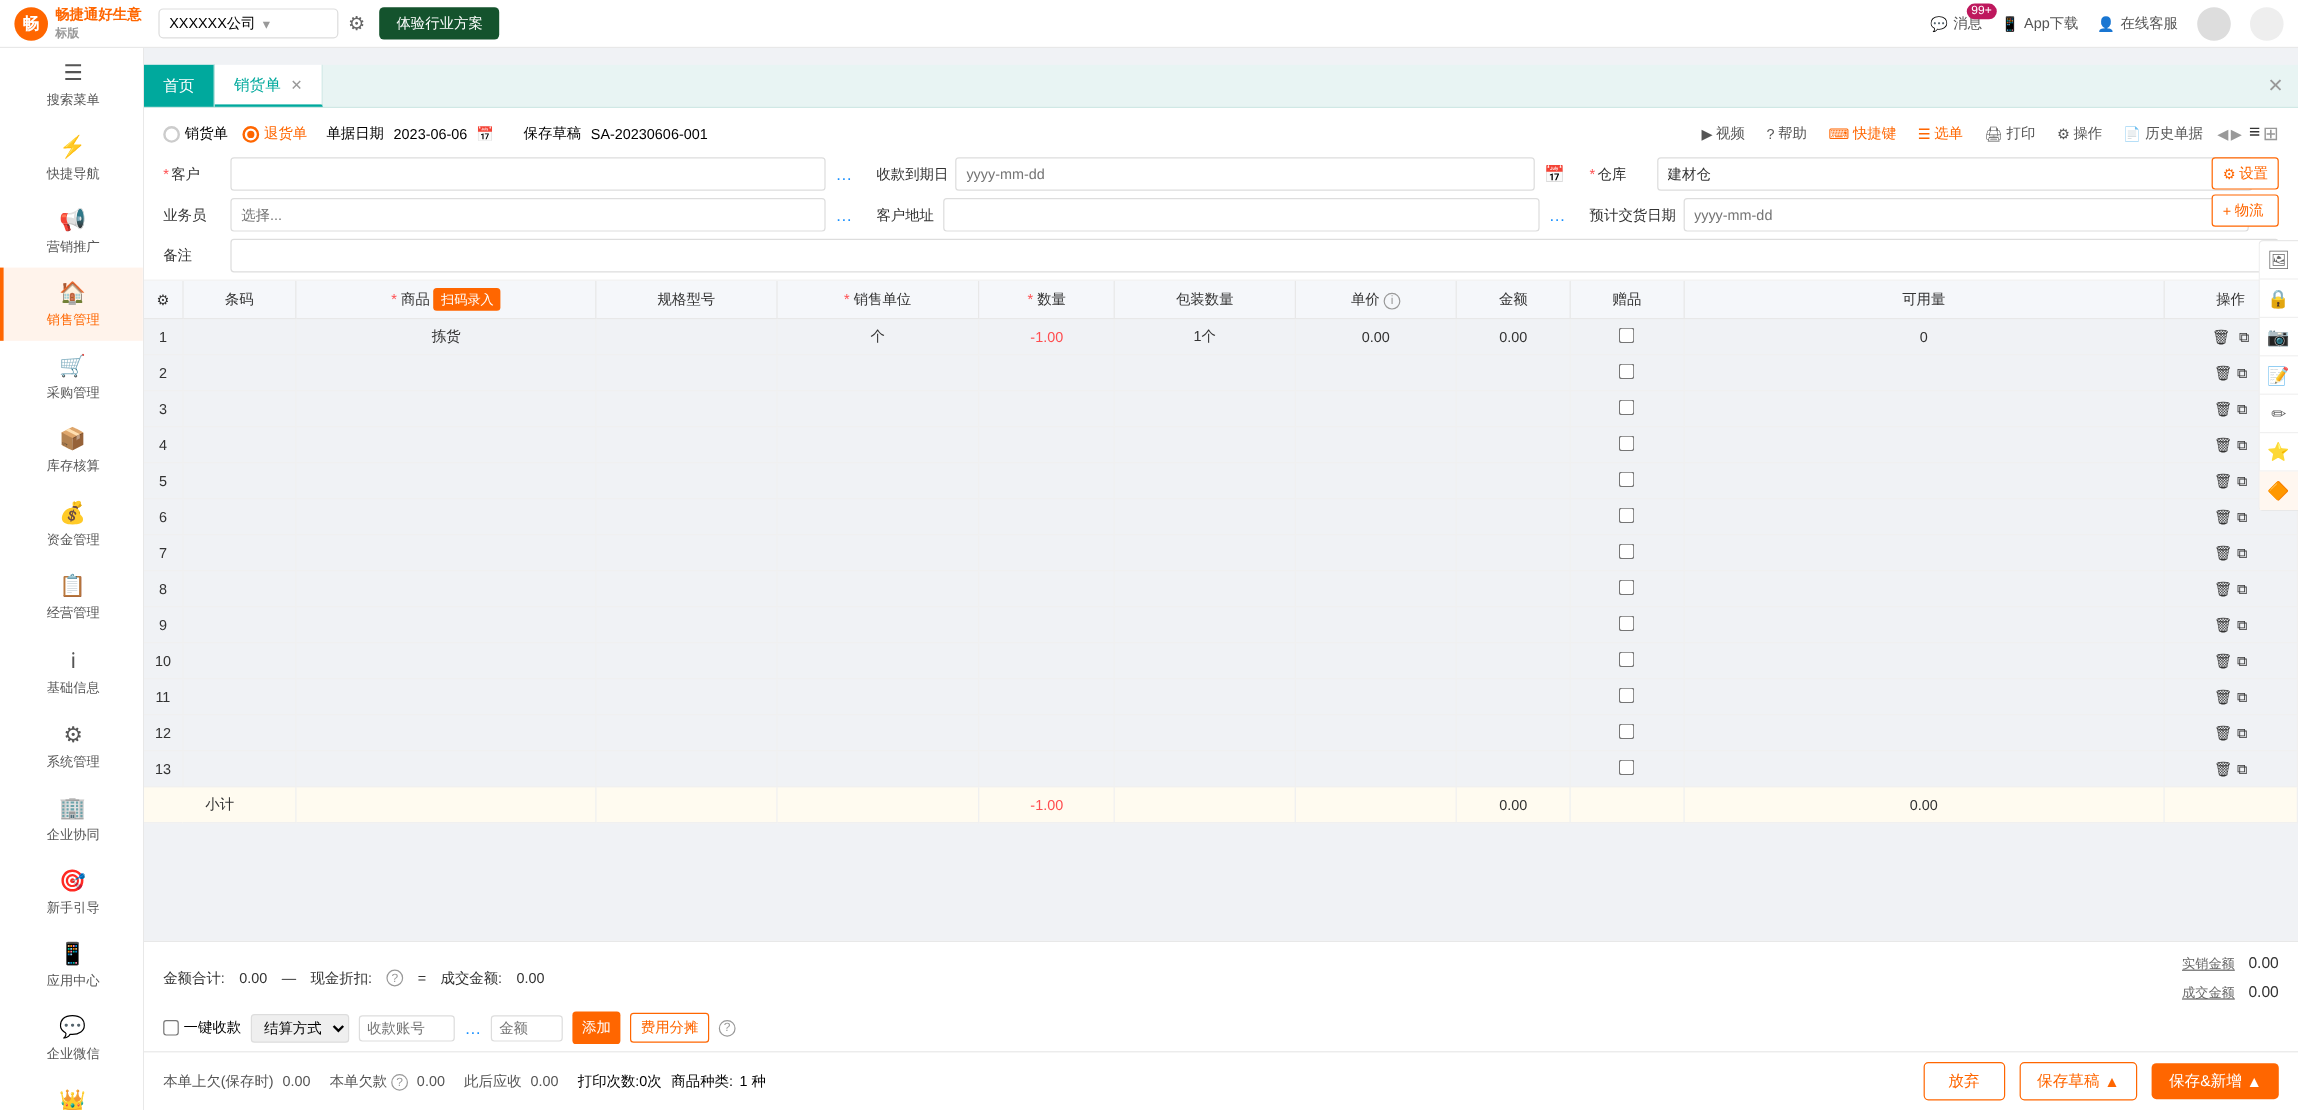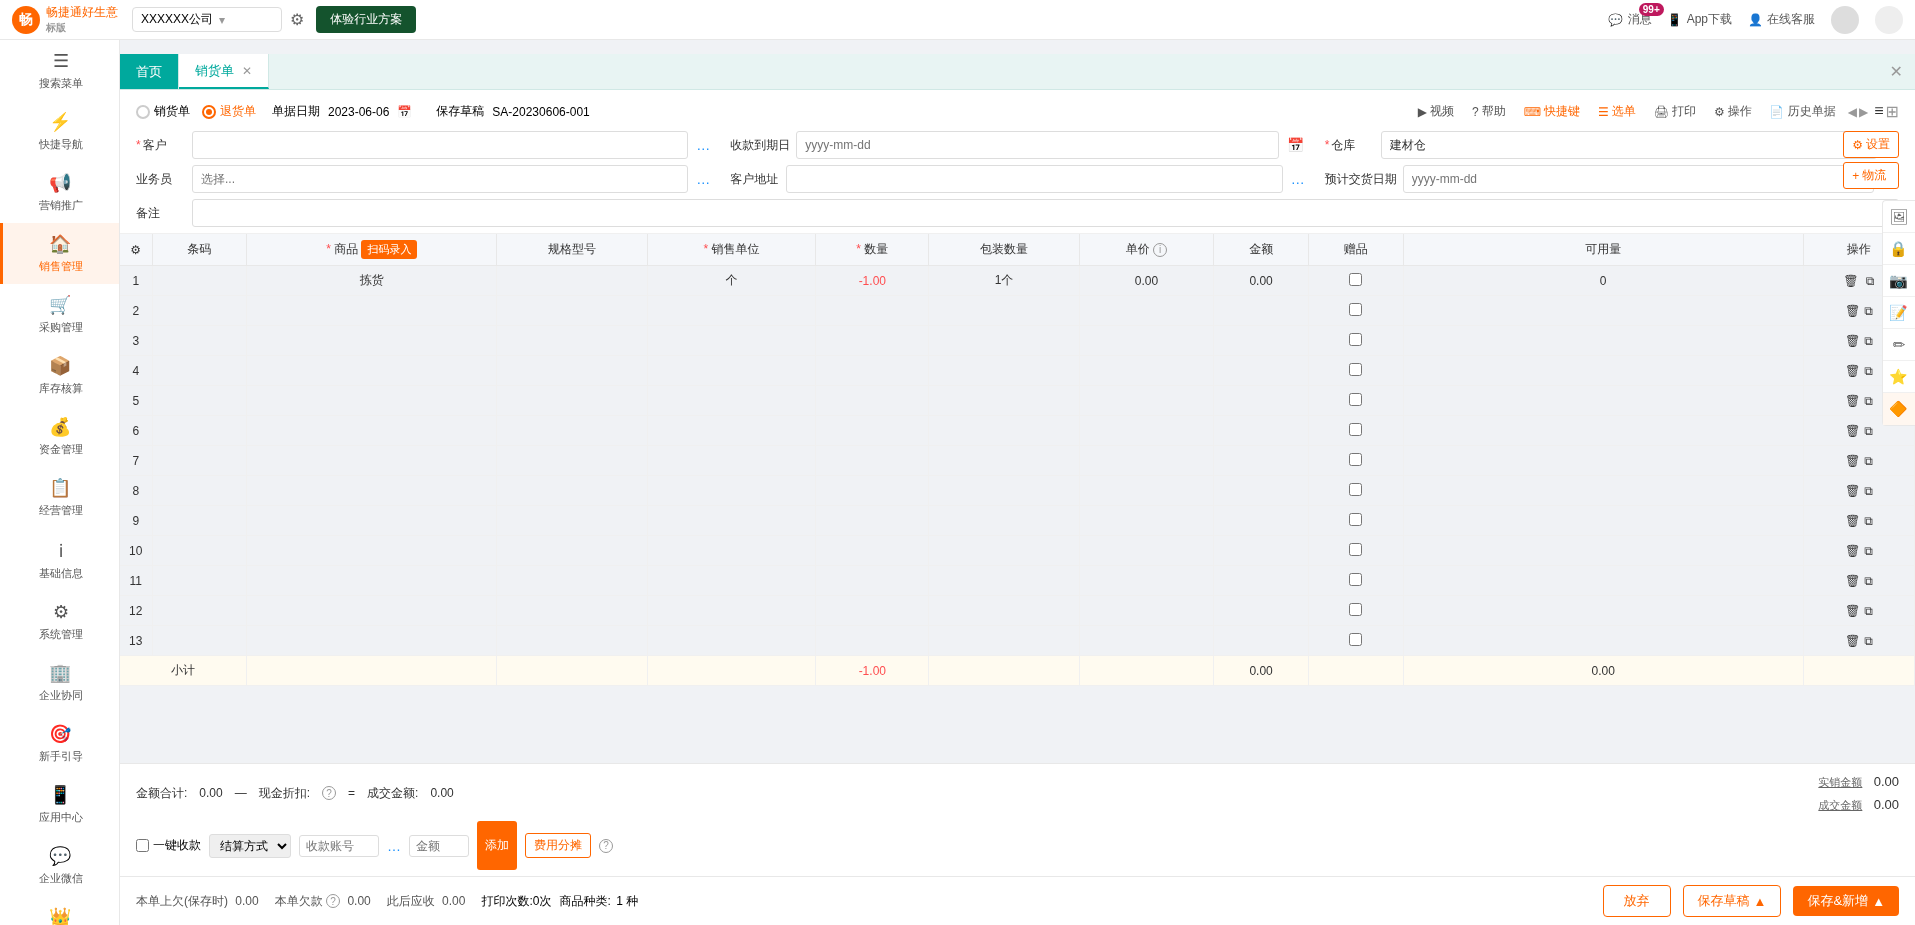--- a/index.html
+++ b/index.html
@@ -8,21 +8,21 @@
     
     .top-bar { display: flex; align-items: center; background: #fff; height: 40px; padding: 0 12px; border-bottom: 1px solid #e8e8e8; position: relative; }
     .top-bar-logo { display: flex; align-items: center; gap: 6px; color: #ff6600; font-weight: bold; font-size: 13px; width: 120px; }
     .top-bar-logo .logo-icon { width: 28px; height: 28px; background: #ff6600; border-radius: 50%; display: flex; align-items: center; justify-content: center; color: white; font-size: 14px; }
     .top-bar-company { display: flex; align-items: center; gap: 6px; border: 1px solid #ddd; border-radius: 4px; padding: 3px 8px; min-width: 150px; font-size: 12px; cursor: pointer; }
     .top-bar-company .arrow { color: #999; }
     .top-bar-gear { margin-left: 8px; color: #666; cursor: pointer; font-size: 16px; }
     .top-bar-trial { margin-left: 12px; background: #14532d; color: white; border: none; border-radius: 4px; padding: 5px 14px; cursor: pointer; font-size: 12px; }
     .top-bar-right { margin-left: auto; display: flex; align-items: center; gap: 16px; font-size: 12px; color: #333; }
     .top-bar-right .msg-icon { position: relative; cursor: pointer; }
-    .badge { position: absolute; top: -8px; right: -12px; background: #be185d; color: white; border-radius: 10px; font-size: 10px; padding: 1px 4px; font-weight: bold; }
+    .badge { position: absolute; top: -8px; right: -12px; background: #be185d; color: white; border-radius: 10px; font-size: 10px; padding: 1px 4px; }
     .top-bar-avatar { width: 28px; height: 28px; background: #ddd; border-radius: 50%; }
     .top-bar-right-item { display: flex; align-items: center; gap: 4px; cursor: pointer; color: #555; }
 
     
     .layout { display: flex; height: 885px; }
     .sidebar { width: 120px; background: #fff; border-right: 1px solid #e8e8e8; display: flex; flex-direction: column; overflow-y: auto; }
     .sidebar-item { display: flex; flex-direction: column; align-items: center; padding: 10px 4px; cursor: pointer; color: #555; font-size: 11px; gap: 4px; border-left: 3px solid transparent; }
     .sidebar-item.active { background: #fff3eb; color: #ff6600; border-left-color: #ff6600; }
     .sidebar-item .si-icon { font-size: 18px; }
 
@@ -54,21 +54,21 @@
     .scan-btn { background: #ff6600; color: white; border: none; border-radius: 3px; padding: 2px 6px; font-size: 11px; cursor: pointer; }
     .subtotal-row td { background: #fffbf0; font-weight: 500; }
 
     
     .bottom-toolbar { background: #fff; border-top: 1px solid #e8e8e8; padding: 6px 16px; }
     .bottom-row1 { display: flex; align-items: center; gap: 12px; font-size: 12px; color: #333; margin-bottom: 4px; }
     .bottom-row1 .minus { color: #333; }
     .bottom-row2 { display: flex; align-items: center; gap: 8px; font-size: 12px; }
     .bottom-row2 .checkbox-label { display: flex; align-items: center; gap: 4px; }
     .bottom-row2 .fee-btn { background: #fff; border: 1px solid #ff6600; color: #ff6600; border-radius: 3px; padding: 3px 8px; cursor: pointer; font-size: 12px; }
-    .bottom-row2 .add-btn { background: #ff6600; color: white; border: none; border-radius: 3px; padding: 16px 8px; cursor: pointer; font-size: 12px; }
+    .bottom-row2 .add-btn { background: #ff6600; color: white; border: none; border-radius: 3px; padding: 5px 8px; cursor: pointer; font-size: 12px; }
 
     
     .footer { display: flex; align-items: center; background: #fff; border-top: 1px solid #e8e8e8; padding: 8px 16px; gap: 16px; font-size: 12px; }
     .footer-info { display: flex; gap: 16px; align-items: center; color: #555; }
     .footer-right { margin-left: auto; display: flex; align-items: center; gap: 12px; }
     .discard-btn { border: 1px solid #ff6600; color: #ff6600; background: #fff; border-radius: 4px; padding: 6px 20px; cursor: pointer; font-size: 13px; }
     .save-draft-btn { background: #fff; border: 1px solid #ff6600; color: #ff6600; border-radius: 4px; padding: 6px 14px; cursor: pointer; font-size: 13px; display: flex; align-items: center; gap: 4px; text-align: center; }
     .save-new-btn { background: #ff6600; color: white; border: none; border-radius: 4px; padding: 6px 14px; cursor: pointer; font-size: 13px; display: flex; align-items: center; gap: 4px; }
     .rsp-icon { width: 32px; height: 32px; display: flex; align-items: center; justify-content: center; cursor: pointer; color: #666; font-size: 15px; border-bottom: 1px solid #f0f0f0; }
     .rsp-icon:last-child { border-bottom: none; }
@@ -80,21 +80,21 @@
     .table-wrapper { flex: 1; overflow: hidden; display: flex; flex-direction: column; }
     .main-panel { flex: 1; display: flex; flex-direction: column; overflow: hidden; }
   </style>
 </head>
 <body>
 
 <div class="top-bar">
   <div class="top-bar-logo">
     <div class="logo-icon">畅</div>
     <div>
-      <div style="font-size:12px;font-weight:normal;color:#ff6600;">畅捷通好生意</div>
+      <div style="font-size:12px;font-weight:bold;color:#ff6600;">畅捷通好生意</div>
       <div style="font-size:10px;color:#999;">标版</div>
     </div>
   </div>
   <div class="top-bar-company">
     <span>XXXXXX公司</span>
     <span class="arrow">▾</span>
   </div>
   <span class="top-bar-gear">⚙</span>
   <button class="top-bar-trial">体验行业方案</button>
   <div class="top-bar-right">

